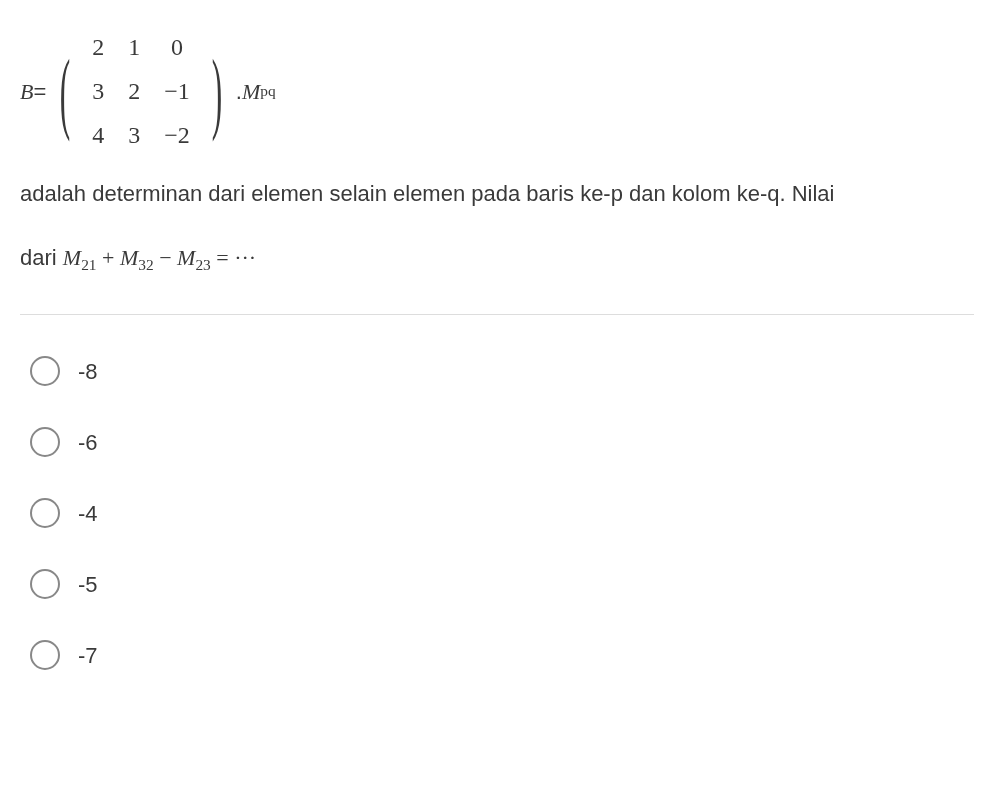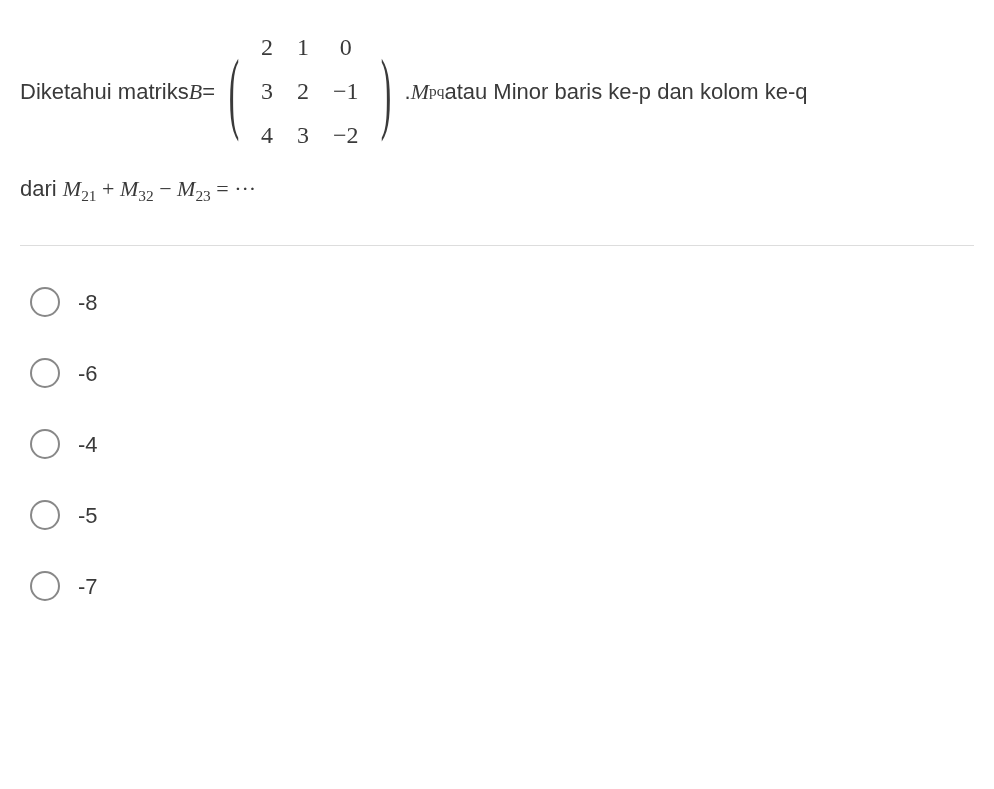--- a/index.html
+++ b/index.html
@@ -94,21 +94,20 @@
       font-size: 22px;
       color: #3a3a3a;
     }
   </style>
 </head>
 <body>
 
 <div class="question-block">
 
   <div class="line1">
-    <span>Diketahui matriks </span>
     <span class="math-italic">B</span>
     <span> = </span>
     <span class="matrix-wrap">
       <span class="paren">(</span>
       <table class="matrix-table">
         <tbody>
             <tr>
           <td>2</td>
           <td>1</td>
           <td>0</td>
@@ -123,23 +122,23 @@
           <td>3</td>
           <td>−2</td>
         </tr>
       </tbody>
         </table>
       <span class="paren">)</span>
     </span>
     <span>. </span>
     <span class="math-italic">M</span>
       <span class="sub">pq</span>
-    <span> atau Minor baris ke-p dan kolom ke-q</span>
   </div>
 
+  <div class="line2">adalah determinan dari elemen selain elemen pada baris ke-p dan kolom ke-q. Nilai</div>
 
   <div class="line3">
     <span class="line3-text">dari </span>
     <span class="math-italic">M</span><span class="sub">21</span>
     <span> + </span>
     <span class="math-italic">M</span><span class="sub">32</span>
     <span> − </span>
     <span class="math-italic">M</span><span class="sub">23</span>
     <span> = ···</span>
   </div>

